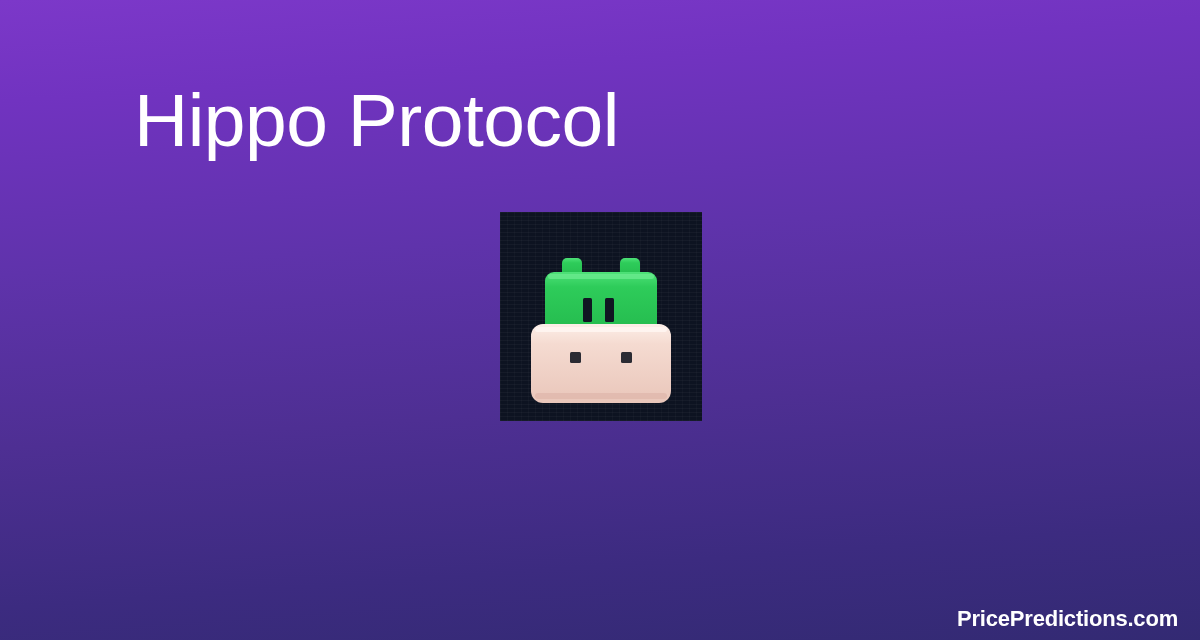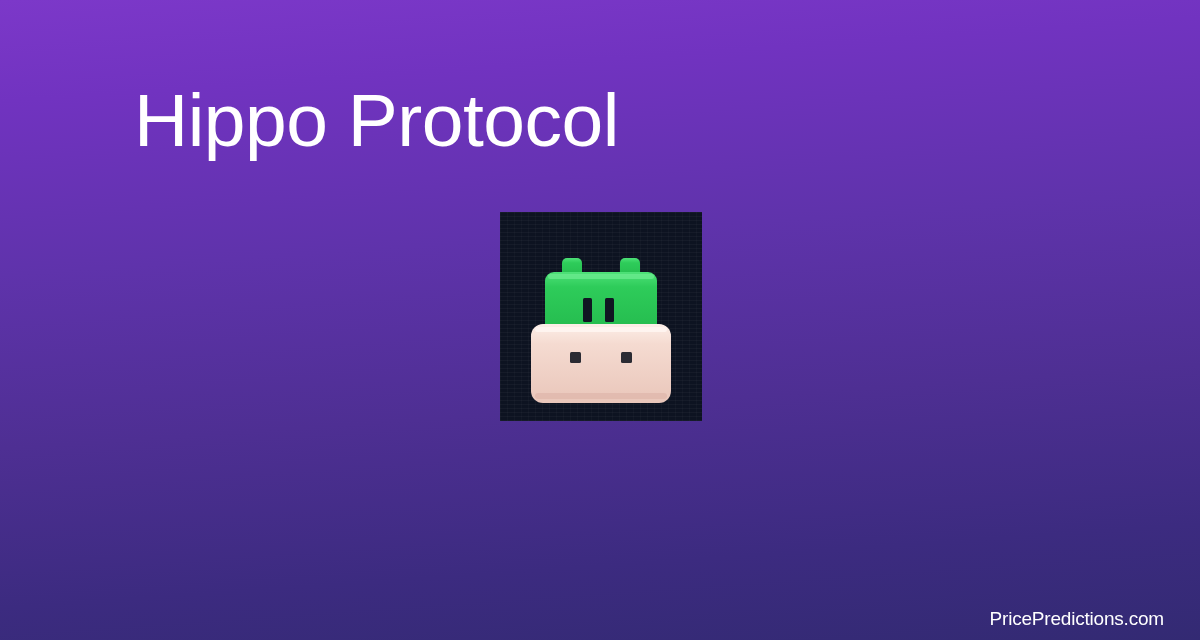--- a/index.html
+++ b/index.html
@@ -71,26 +71,26 @@
     line-height: 80px;
     font-weight: bold;
     letter-spacing: -0.5px;
     white-space: nowrap;
     font-stretch: condensed;
   }
 
   
   .watermark {
     position: absolute;
-    right: 36px;
+    right: 22px;
     bottom: 10px;
     color: #ffffff;
-    font-size: 19px;
+    font-size: 22px;
     line-height: 22px;
-    font-weight: normal;
+    font-weight: bold;
     letter-spacing: -0.2px;
     white-space: nowrap;
   }
 </style>
 </head>
 <body>
 
 <div class="banner">
 
   <div class="coin-title">Hippo Protocol</div>

